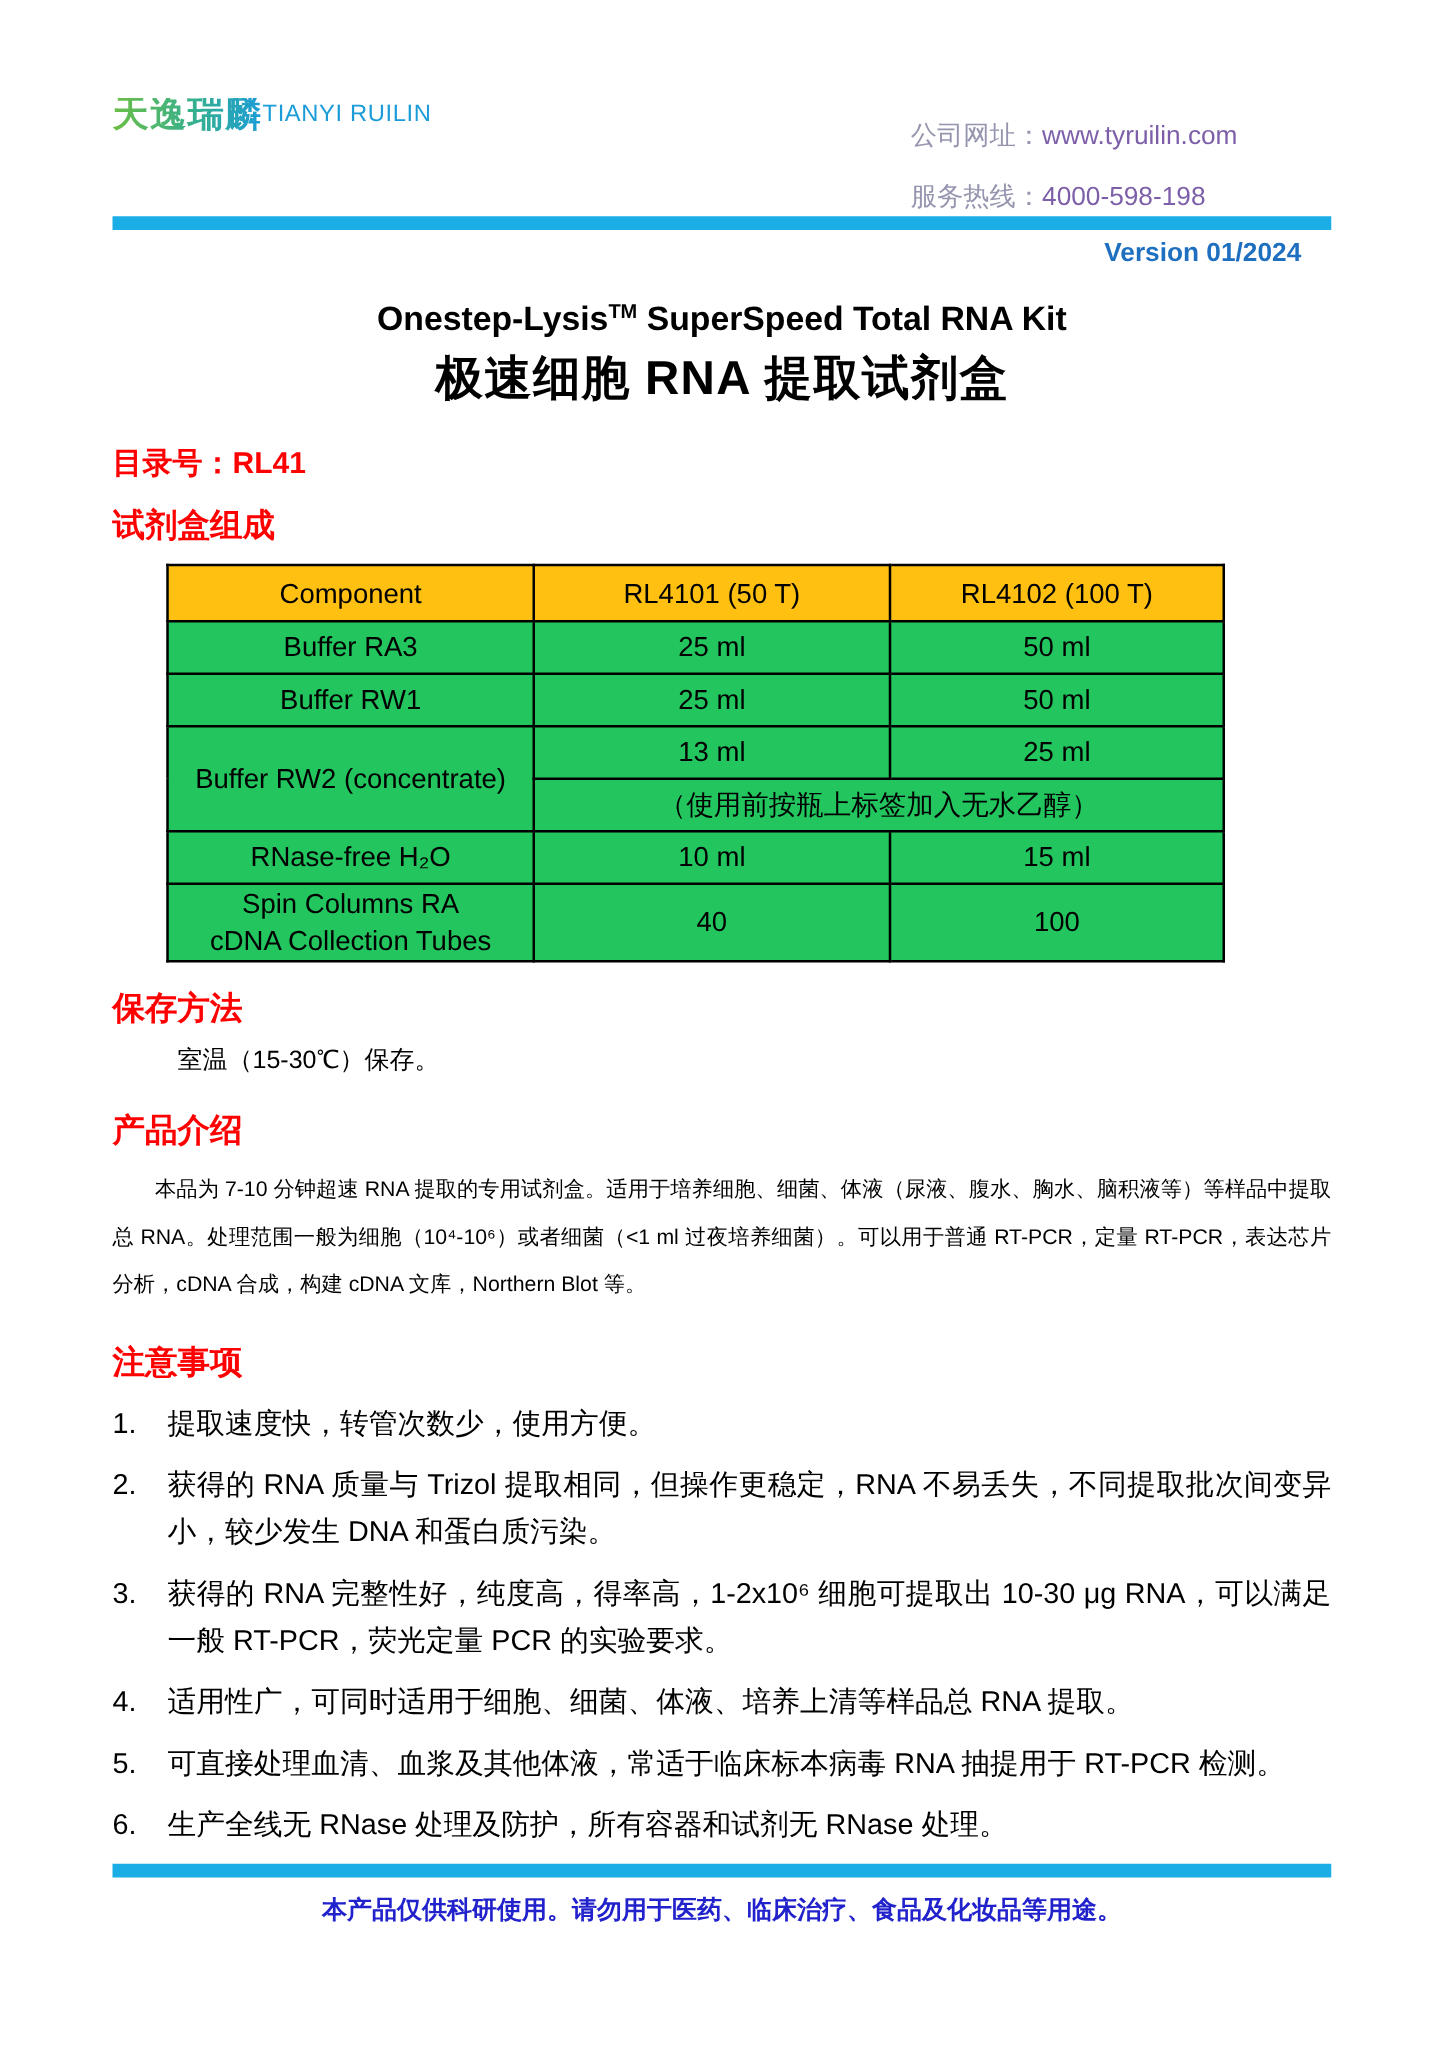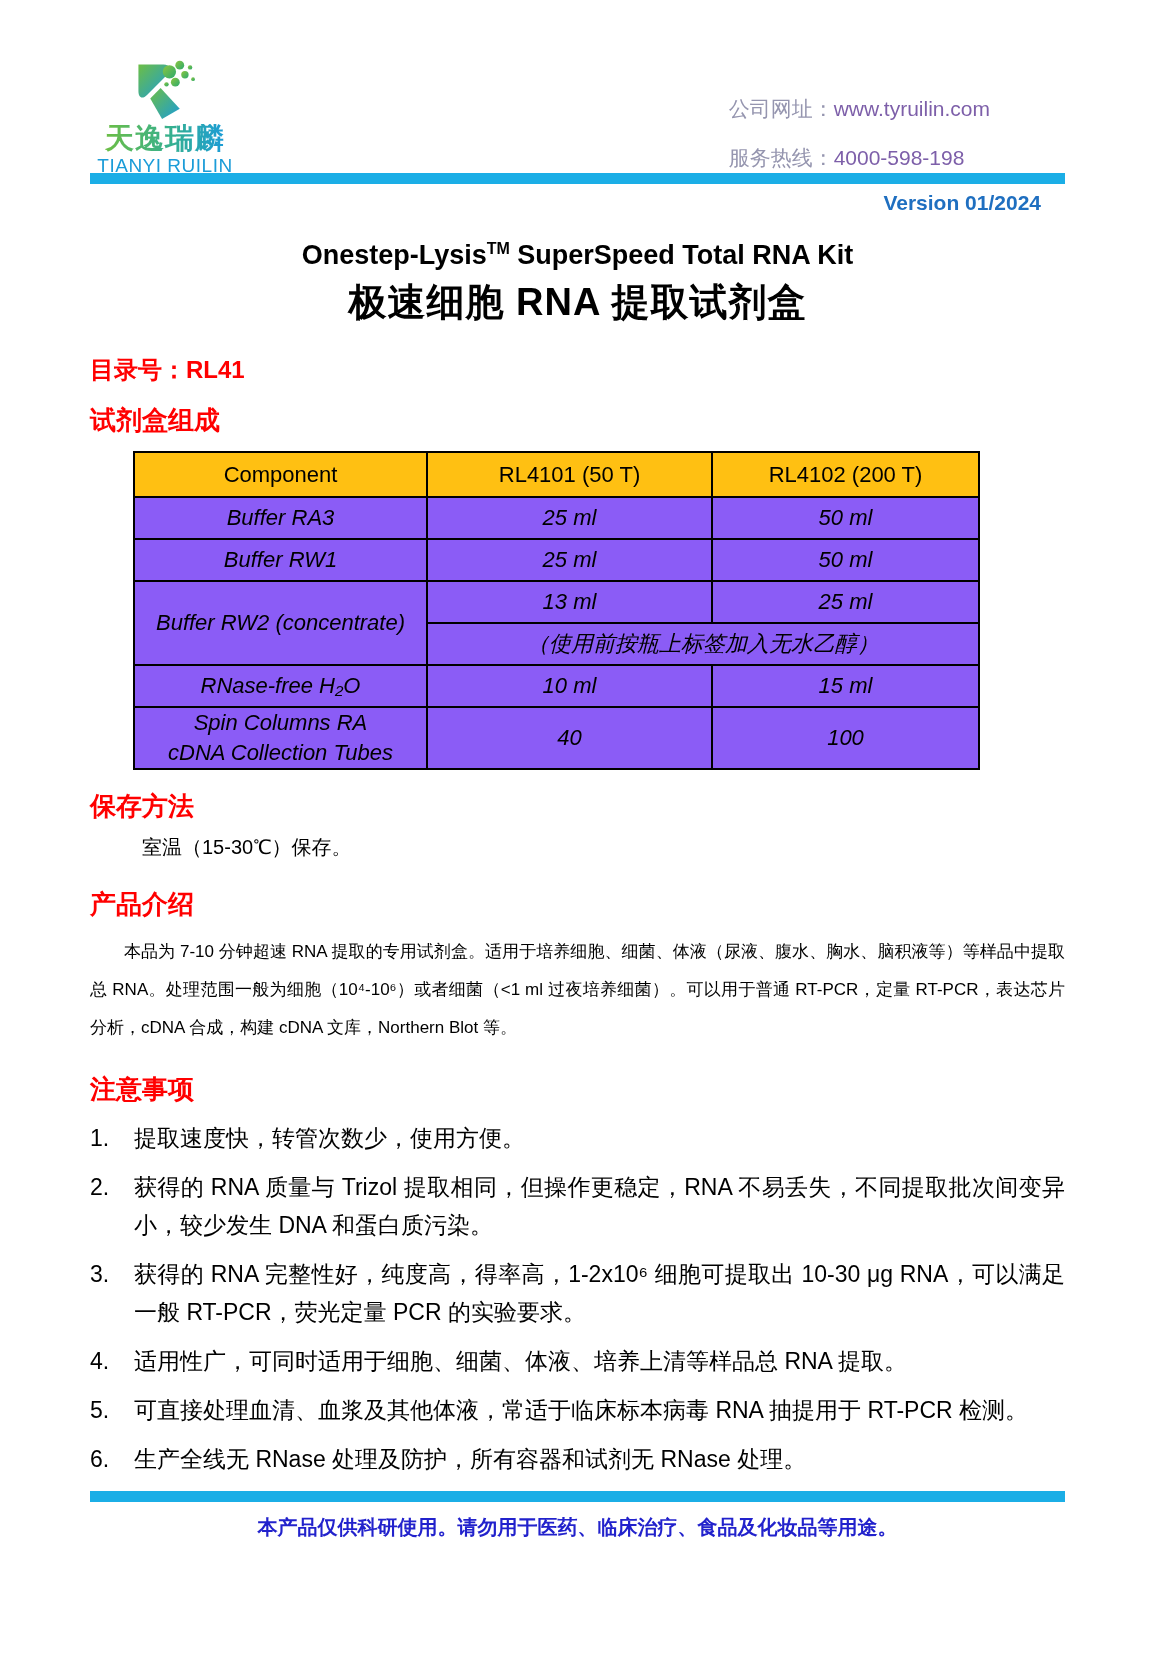--- a/index.html
+++ b/index.html
@@ -11,21 +11,21 @@
     position: relative;
   }
   .page {
     position: relative;
     width: 1165px; height: 1654px;
     padding: 60px 100px 0 90px;
   }
 
   
   .header { display: flex; justify-content: space-between; align-items: flex-start; height: 112px; }
-  .logo-block { display: flex; flex-direction: column; align-items: center; width: 150px; }
+  .logo-block { display: flex; align-items: center; width: 150px; }
   .logo-mark { width: 74px; height: 62px; }
   .logo-zh {
     font-size: 29px; font-weight: bold; letter-spacing: 1px; line-height: 1.0;
     color: #2EA3B8; margin-top: 2px; white-space: nowrap;
   }
   @supports (-webkit-background-clip: text) {
     .logo-zh {
       background: linear-gradient(90deg, #6CBE45 0%, #35B08F 55%, #1B9CD8 100%);
       -webkit-background-clip: text; background-clip: text; color: transparent;
     }
@@ -52,21 +52,21 @@
   
   table.kit { border-collapse: collapse; margin-top: 13px; margin-left: 43px; width: 845px; table-layout: fixed; }
   table.kit col.c1 { width: 293px; }
   table.kit col.c2 { width: 285px; }
   table.kit col.c3 { width: 267px; }
   table.kit th, table.kit td {
     border: 2px solid #000; text-align: center; vertical-align: middle;
     font-size: 22px; font-weight: normal; padding: 0 4px;
   }
   table.kit th { background: #FFC012; height: 45px; }
-  table.kit td { height: 42px; background: #8b5cf6; font-style: italic; }
+  table.kit td { height: 42px; background: #22c55e; }
   table.kit td.tall { height: 62px; }
   .cell-two-lines { line-height: 30px; }
 
   
   .storage-text { margin-top: 10px; padding-left: 52px; font-size: 20px; }
   .intro-text {
     margin-top: 11px; font-size: 17px; line-height: 38px;
     text-align: justify; text-indent: 2em;
   }
   .notes-list { margin-top: 12px; list-style: none; }
@@ -129,21 +129,21 @@
   <table class="kit">
     <colgroup>
         <col class="c1">
         <col class="c2">
         <col class="c3">
       </colgroup>
     <tbody>
         <tr>
       <th>Component</th>
       <th>RL4101 (50 T)</th>
-      <th>RL4102 (200 T)</th>
+      <th>RL4102 (100 T)</th>
     </tr>
     <tr>
       <td>Buffer RA3</td>
       <td>25 ml</td>
       <td>50 ml</td>
     </tr>
     <tr>
       <td>Buffer RW1</td>
       <td>25 ml</td>
       <td>50 ml</td>

